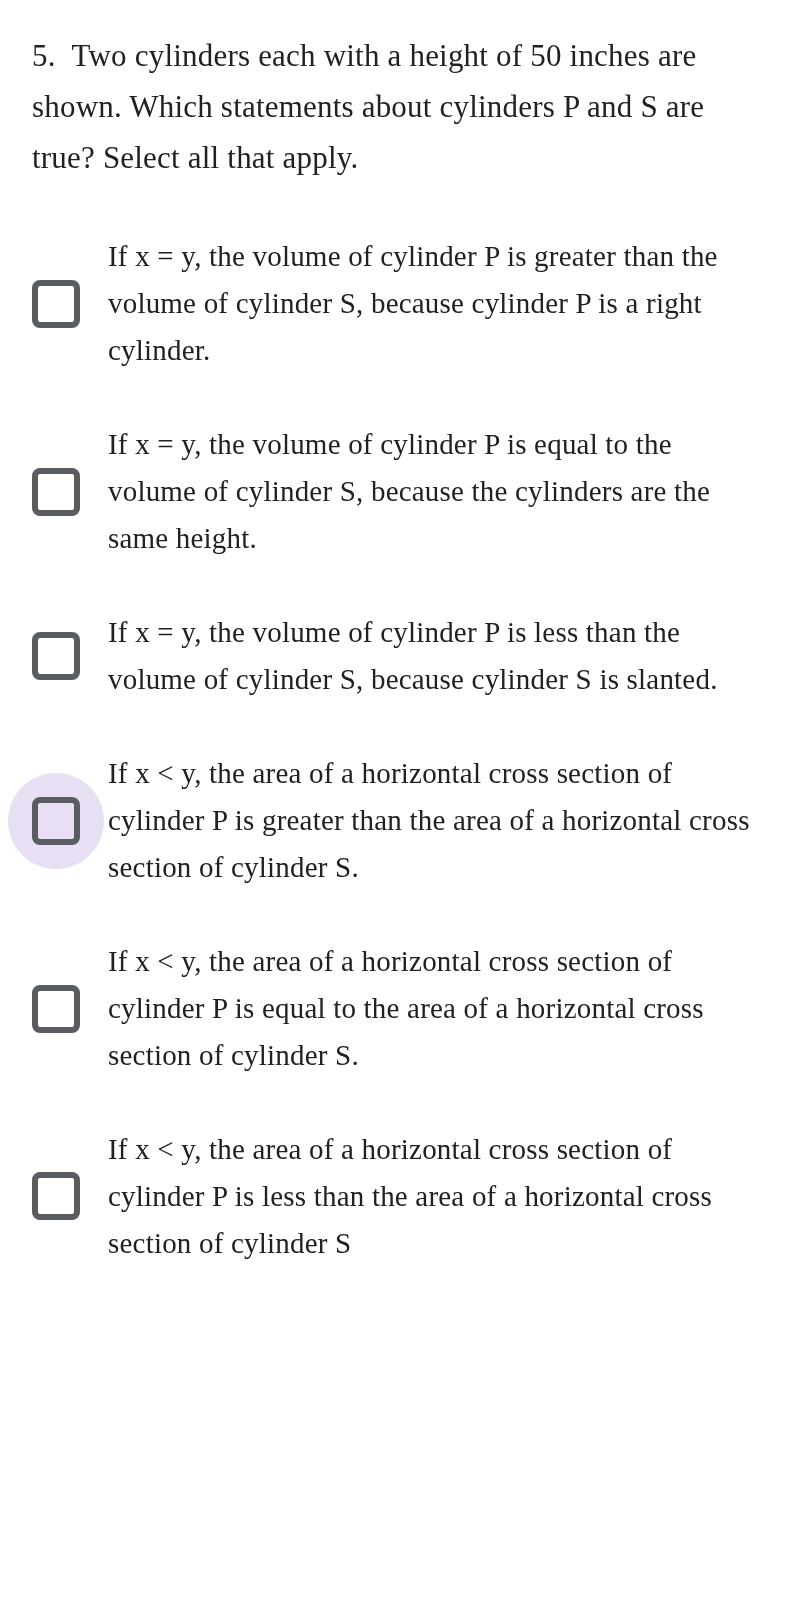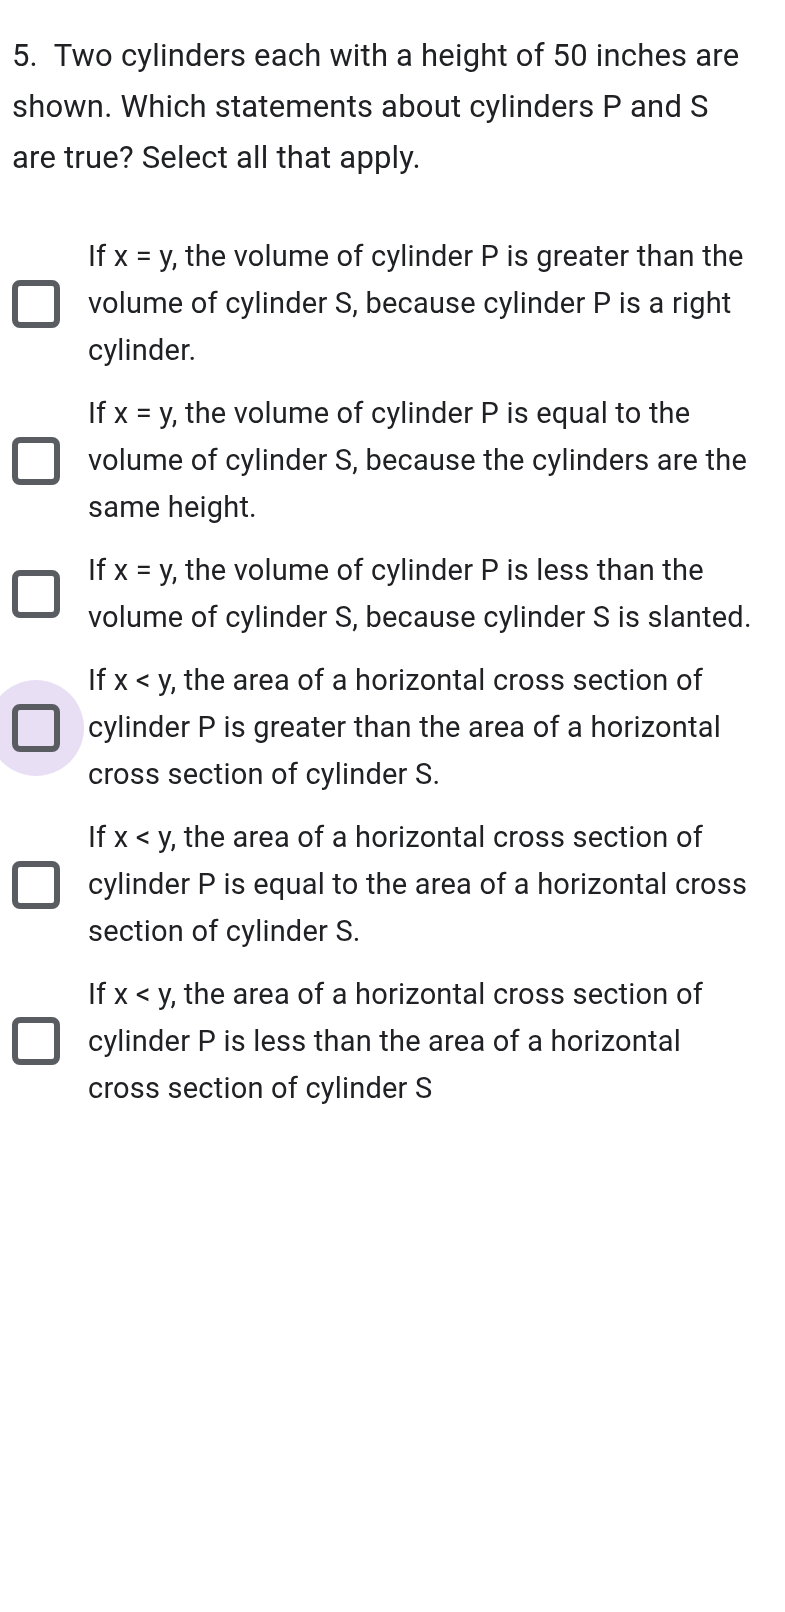--- a/index.html
+++ b/index.html
@@ -10,32 +10,33 @@
     body {
       font-family: 'Roboto', Arial, sans-serif;
       font-size: 28px;
       line-height: 1.6;
       color: #202124;
       background: #ffffff;
       width: 785px;
       padding: 0;
     }
     .question-container {
-      padding: 30px 30px 30px 12px;
+      padding: 30px 30px 30px 32px;
+      font-family: Liberation Serif, serif;
     }
     .question-text {
       font-size: 31px;
       line-height: 1.65;
       margin-bottom: 50px;
       letter-spacing: 0.2px;
     }
     .options-container {
       display: flex;
       flex-direction: column;
-      gap: 16px;
+      gap: 47px;
     }
     .option-row {
       display: flex;
       align-items: center;
       gap: 28px;
     }
     .checkbox-wrapper {
       position: relative;
       flex-shrink: 0;
       width: 48px;

